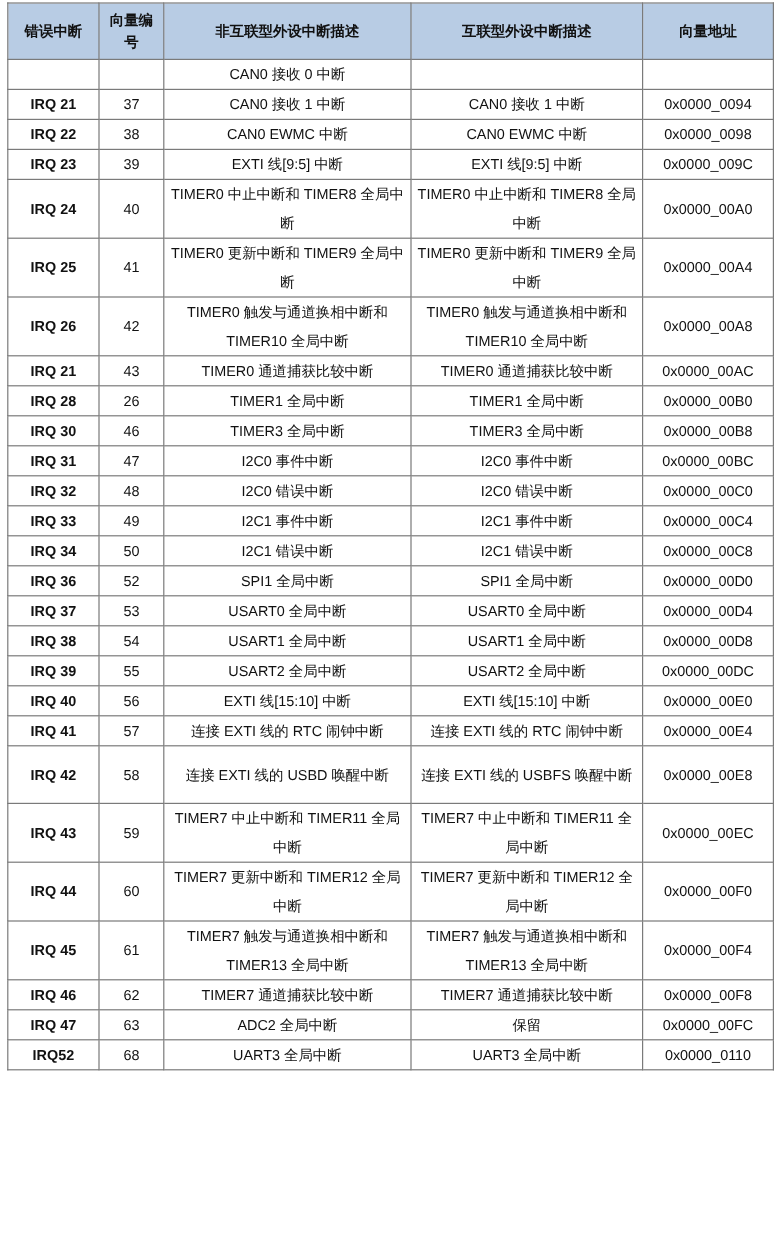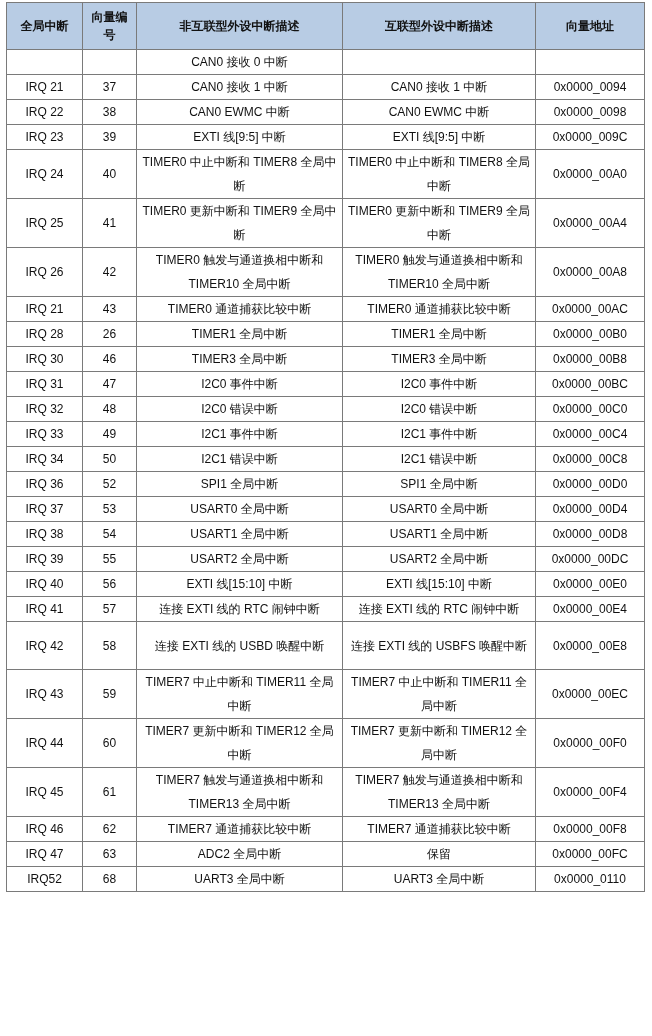--- a/index.html
+++ b/index.html
@@ -5,38 +5,38 @@
   html, body { margin: 0; padding: 0; background: #ffffff; }
   body { width: 652px; height: 1036px; overflow: hidden; position: relative; }
   .wrap { position: absolute; left: 6px; top: 2px; }
   table { border-collapse: collapse; table-layout: fixed; width: 638px;
           font-family: "Liberation Sans", "DejaVu Sans", sans-serif; font-size: 12px; color: #111; }
   col.c0 { width: 76px; } col.c1 { width: 54px; } col.c2 { width: 206px; } col.c3 { width: 193px; } col.c4 { width: 109px; }
   th, td { border: 1.5px solid #7a7a7a; text-align: center; vertical-align: middle; padding: 0 3px; }
   th { background: #b8cce4; font-weight: bold; font-size: 12px; height: 46px; line-height: 18px; }
   td { height: 23px; line-height: 24px; }
   tr.dbl td { height: 47px; line-height: 24px; }
-  td.irq { font-weight: normal; }
+  td.irq { font-weight: bold; }
   td.desc { white-space: normal; }
 </style>
 </head>
 <body>
 
 <div class="wrap">
   <table>
     <colgroup>
       <col class="c0">
         <col class="c1">
         <col class="c2">
         <col class="c3">
         <col class="c4">
     </colgroup>
     <thead>
       <tr>
-        <th>全局中断</th>
+        <th>错误中断</th>
         <th>向量编号</th>
         <th>非互联型外设中断描述</th>
         <th>互联型外设中断描述</th>
         <th>向量地址</th>
       </tr>
     </thead>
     <tbody id="tbody">
         <tr>
           <td class="irq"></td>
           <td></td>

